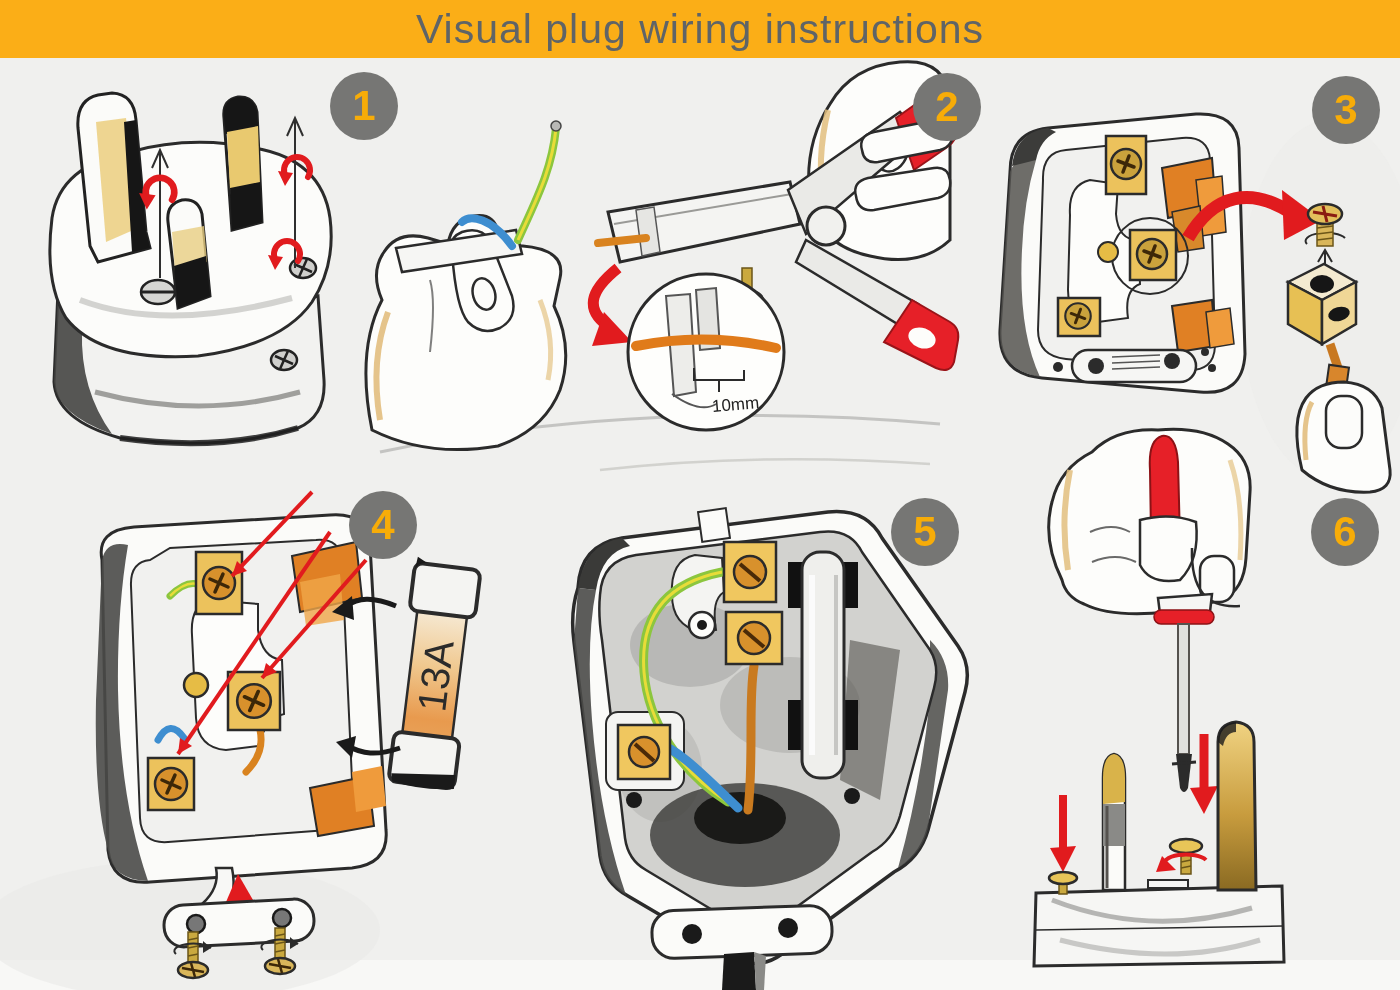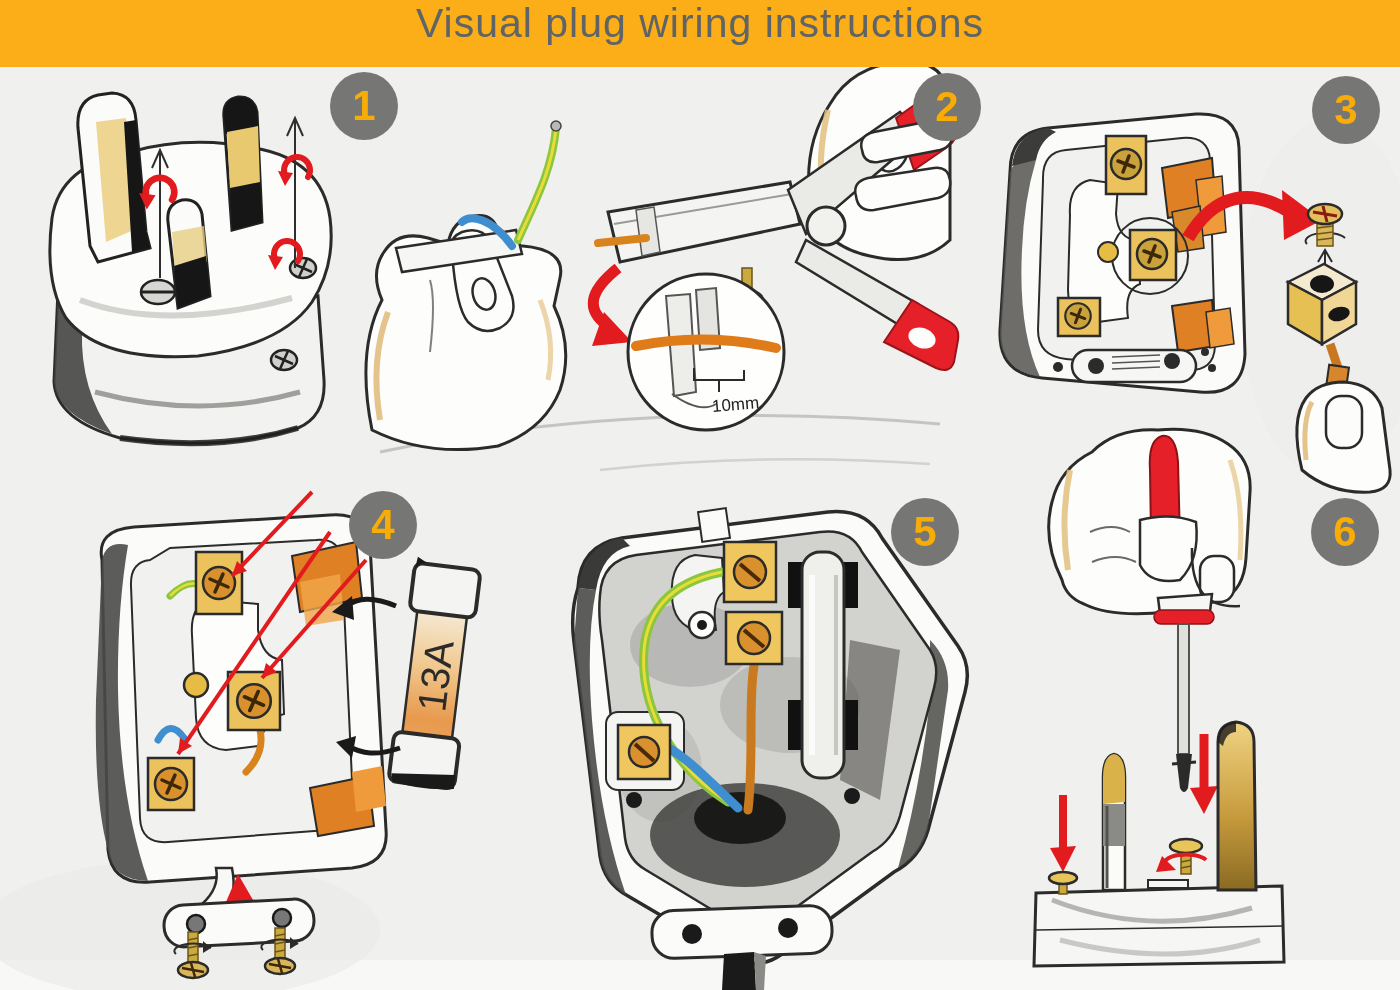--- a/index.html
+++ b/index.html
@@ -3,22 +3,22 @@
 <meta charset="utf-8">
 <style>
   :root{
     --header-bg:#fbae17; --header-text:#5f6467;
     --badge-bg:#767674; --badge-number:#f7ac08;
     --accent-red:#e11b1e; --paper:#f0f0ee; --outline:#2b2b2b;
   }
   html,body{margin:0;padding:0;}
   body{font-family:"Liberation Sans",sans-serif;background:#e6e6e4;}
   #poster{position:relative;width:1400px;height:990px;background:var(--paper);overflow:hidden;}
-  #header{position:absolute;left:0;top:0;width:1400px;height:67px;background:var(--header-bg);
-          display:flex;align-items:flex-start;justify-content:center;}
+  #header{position:absolute;left:0;top:0;width:1400px;height:58px;background:var(--header-bg);
+          display:flex;align-items:center;justify-content:center;}
   #header .title{font-size:41px;font-weight:400;letter-spacing:1px;color:var(--header-text);}
   .badge{position:absolute;width:68px;height:68px;border-radius:50%;background:var(--badge-bg);
          display:flex;align-items:center;justify-content:center;}
   .badge span{color:var(--badge-number);font-size:42px;font-weight:bold;}
   #art{position:absolute;left:0;top:0;}
   svg text{font-family:"Liberation Sans","DejaVu Sans",sans-serif;}
 </style>
 </head>
 <body>
 

